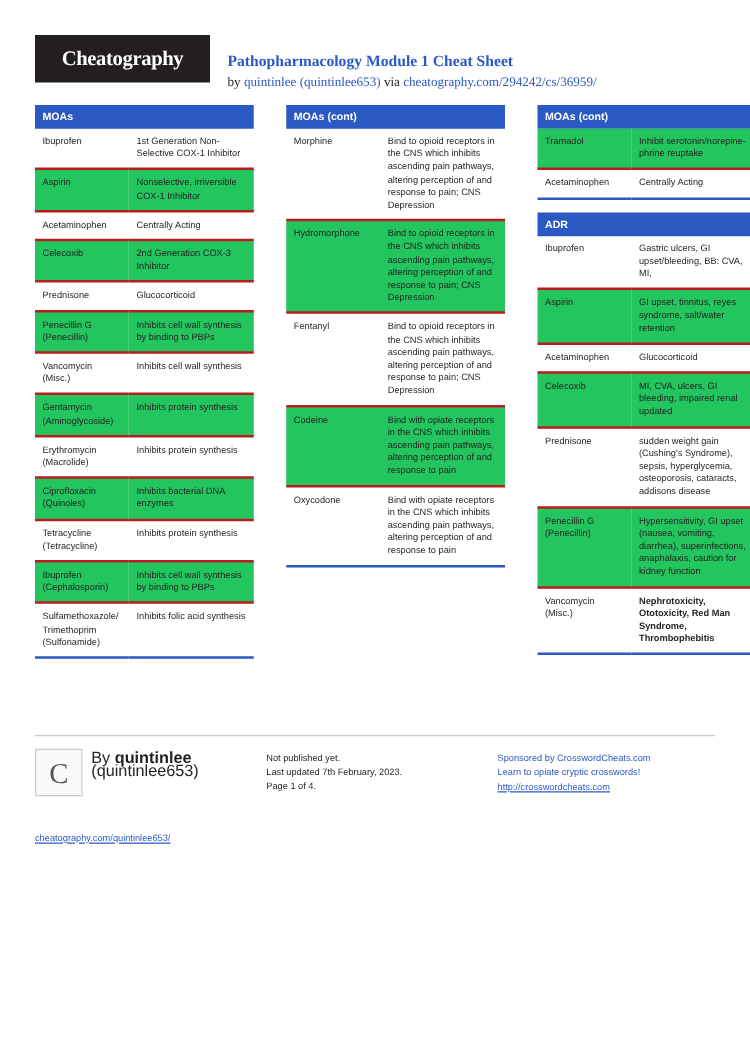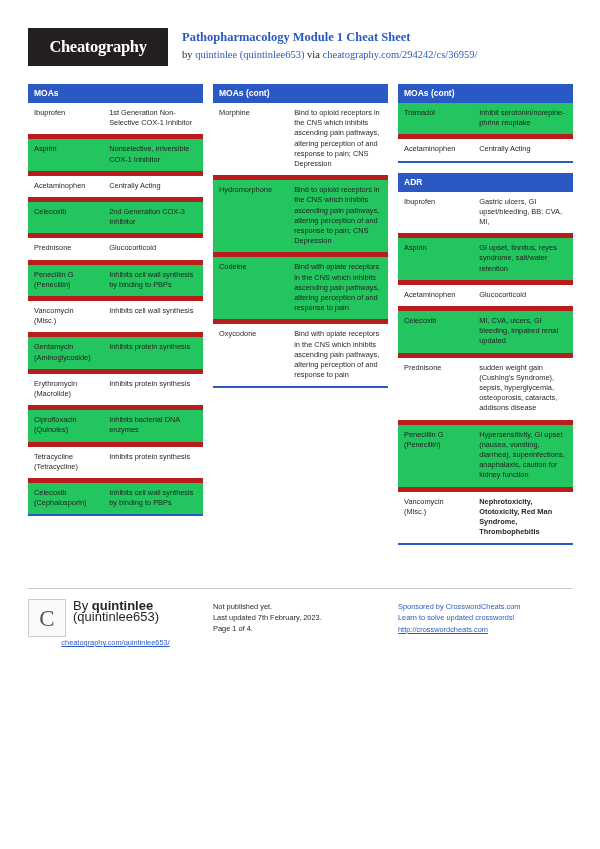--- a/index.html
+++ b/index.html
@@ -45,20 +45,21 @@
   .logo-text {
     color: #ffffff;
     font-size: 16.5px;
     font-weight: bold;
     letter-spacing: -0.3px;
     font-family: "Liberation Serif", serif;
   }
   .title-block {
     margin-left: 14px;
     padding-top: 1px;
+    margin-top: 12px;
   }
   .doc-title {
     color: #2b59c3;
     font-size: 12.5px;
     font-weight: bold;
     font-family: "Liberation Serif", serif;
     line-height: 16px;
   }
   .doc-sub {
     font-size: 10.5px;
@@ -72,21 +73,21 @@
     text-decoration: none;
   }
 
   
   .columns {
     position: absolute;
     left: 28px;
     top: 84px;
     width: 544px;
     display: flex;
-    gap: 10px;
+    gap: 26px;
   }
   .col {
     width: 175px;
     flex: none;
   }
   .card { margin-bottom: 10px; }
   .card-title {
     background: #2b59c3;
     color: #ffffff;
     font-size: 8.5px;
@@ -97,21 +98,21 @@
   table.tbl {
     width: 100%;
     border-collapse: collapse;
     table-layout: fixed;
   }
   table.tbl td {
     font-size: 7.4px;
     line-height: 10.2px;
     padding: 5px 6px 6px 6px;
     vertical-align: top;
-    border-bottom: 5px solid #b91c1c;
+    border-bottom: 2px solid #b91c1c;
     color: #231f20;
     word-wrap: break-word;
     overflow-wrap: break-word;
   }
   table.tbl tr.alt td { background: #22c55e; }
   table.tbl tr:last-child td { border-bottom: 2px solid #2b59c3; }
   td.k { width: 42%; }
   td.v { width: 58%; }
   td.bold { font-weight: bold; }
 
@@ -142,26 +143,25 @@
     align-items: center;
     justify-content: center;
     font-family: "Liberation Serif", serif;
     font-size: 23px;
     color: #555;
     flex: none;
   }
   .by-text { padding-top: 1px; font-size: 13px; line-height: 11px; }
   .by-text b { font-weight: bold; }
   .cheat-link {
-    margin-top: 0;
+    margin-top: 28px;
     font-size: 7.4px;
     color: #2b59c3;
     text-decoration: underline;
     display: block;
-    text-align: center;
   }
   .fline { display: block; }
   .sponsor-title { color: #2b59c3; font-weight: normal; }
   .sponsor-link { color: #2b59c3; text-decoration: underline; display: block; margin-top: 1px;}
 </style>
 </head>
 <body>
 
 <div class="page">
 
@@ -222,39 +222,47 @@
           </tr>
           <tr class="alt">
             <td class="k">Ciprofloxacin (Quinoles)</td>
             <td class="v">Inhibits bacterial DNA enzymes</td>
           </tr>
           <tr>
             <td class="k">Tetracycline (Tetracycline)</td>
             <td class="v">Inhibits protein synthesis</td>
           </tr>
           <tr class="alt">
-            <td class="k">Celecoxib (Cephalosporin)</td>
+            <td class="k">Ibuprofen (Cephalosporin)</td>
             <td class="v">Inhibits cell wall synthesis by binding to PBPs</td>
+          </tr>
+          <tr>
+            <td class="k">Sulfamethoxazole/Trimethoprim (Sulfonamide)</td>
+            <td class="v">Inhibits folic acid synthesis</td>
           </tr>
         </tbody>
           </table>
       </div>
     </div>
 
     <div class="col">
       <div class="card">
         <div class="card-title">MOAs (cont)</div>
         <table class="tbl">
           <tbody>
               <tr>
             <td class="k">Morphine</td>
             <td class="v">Bind to opioid receptors in the CNS which inhibits ascending pain pathways, altering perception of and response to pain; CNS Depression</td>
           </tr>
           <tr class="alt">
             <td class="k">Hydromorphone</td>
+            <td class="v">Bind to opioid receptors in the CNS which inhibits ascending pain pathways, altering perception of and response to pain; CNS Depression</td>
+          </tr>
+          <tr>
+            <td class="k">Fentanyl</td>
             <td class="v">Bind to opioid receptors in the CNS which inhibits ascending pain pathways, altering perception of and response to pain; CNS Depression</td>
           </tr>
           <tr class="alt">
             <td class="k">Codeine</td>
             <td class="v">Bind with opiate receptors in the CNS which inhibits ascending pain pathways, altering perception of and response to pain</td>
           </tr>
           <tr>
             <td class="k">Oxycodone</td>
             <td class="v">Bind with opiate receptors in the CNS which inhibits ascending pain pathways, altering perception of and response to pain</td>
           </tr>
@@ -332,18 +340,18 @@
     </div>
 
     <div class="fcol mid">
       <span class="fline">Not published yet.</span>
       <span class="fline">Last updated 7th February, 2023.</span>
       <span class="fline">Page 1 of 4.</span>
     </div>
 
     <div class="fcol right">
       <span class="fline sponsor-title">Sponsored by CrosswordCheats.com</span>
-      <span class="fline sponsor-title">Learn to solve updated crosswords!</span>
+      <span class="fline sponsor-title">Learn to opiate cryptic crosswords!</span>
       <a class="sponsor-link" href="#">http://crosswordcheats.com</a>
     </div>
   </div>
 
 </div>
 
 </body></html>

